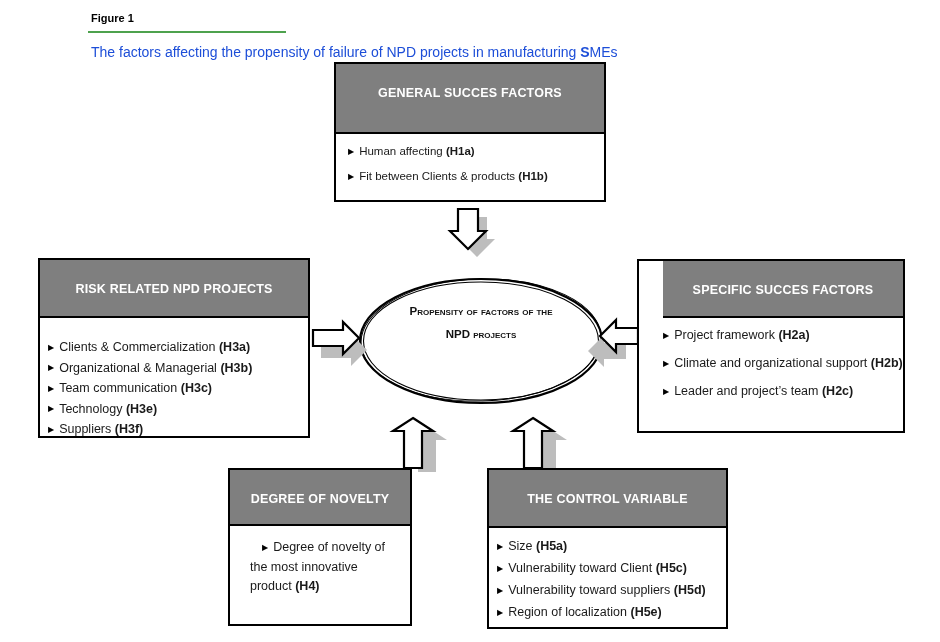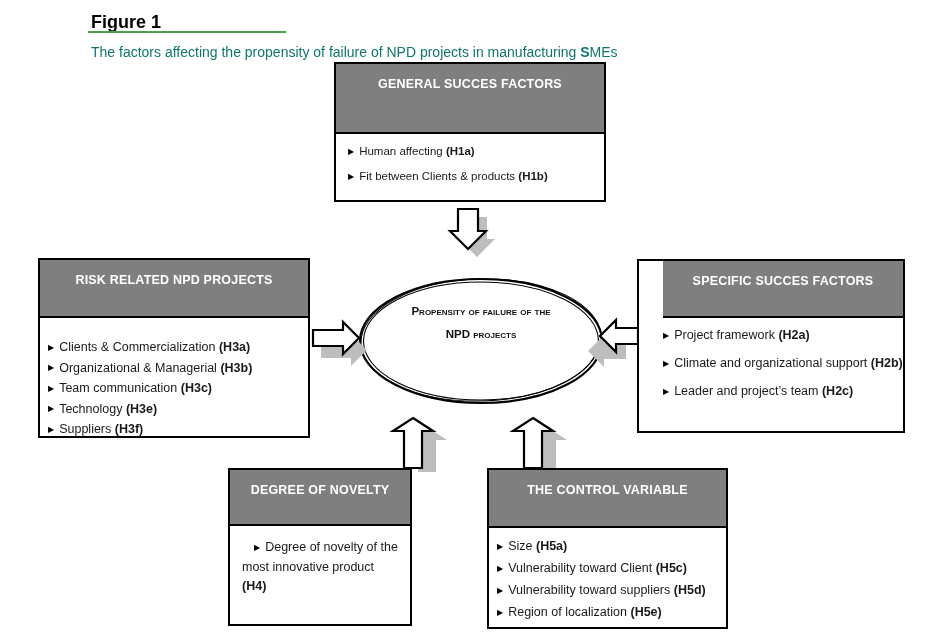--- a/index.html
+++ b/index.html
@@ -1,31 +1,31 @@
 <!DOCTYPE html>
 <html><head>
 <meta charset="utf-8">
 <style>
   html,body{margin:0;padding:0;background:#fff;}
   .page{
     position:relative;width:940px;height:642px;background:#fff;overflow:hidden;
     font-family:"Liberation Sans", sans-serif;color:#1a1a1a;
   }
   
-  .fig-label{position:absolute;left:91px;top:12px;font-size:18px;font-weight:bold;color:#000;}
+  .fig-label{position:absolute;left:91px;top:12px;font-size:11px;font-weight:bold;color:#000;}
   .fig-underline{position:absolute;left:88px;top:31px;width:198px;height:2px;background:#4ea24e;}
-  .fig-caption{position:absolute;left:91px;top:44px;font-size:14px;color:#0f766e;white-space:nowrap;text-align:center;}
+  .fig-caption{position:absolute;left:91px;top:44px;font-size:14px;color:#1d4ed8;white-space:nowrap;text-align:center;}
   .fig-caption .b{font-weight:bold;}
   
   .arrows{position:absolute;left:0;top:0;width:940px;height:642px;z-index:1;pointer-events:none;}
   
   .box{position:absolute;box-sizing:border-box;border:2px solid #000;background:#fff;z-index:2;}
   .box-header{
     box-sizing:border-box;background:#7f7f7f;border-bottom:2px solid #000;color:#fff;
-    font-weight:bold;font-size:12.5px;text-align:center;padding-top:13px;letter-spacing:.2px;
+    font-weight:bold;font-size:12.5px;text-align:center;padding-top:22px;letter-spacing:.2px;
   }
   .box-body{box-sizing:border-box;}
   .item{white-space:nowrap;}
   .item .code{font-weight:bold;}
   .bullet{font-size:8px;margin-right:5px;position:relative;top:-1.5px;color:#000;}
   
   .box--general{left:334px;top:62px;width:272px;height:140px;}
   .box--general .box-header{height:70px;}
   .box--general .box-body{padding:11px 12px 0;font-size:11.5px;}
   .box--general .item{margin-bottom:13px;}
@@ -35,21 +35,21 @@
   .box--risk .box-body{padding:20px 8px 0;font-size:12.5px;line-height:19.5px;}
   
   .box--specific{left:637px;top:259px;width:268px;height:174px;}
   .box--specific .box-header{height:57px;margin-left:24px;}
   .box--specific .box-body{padding:10px 24px 0;font-size:12.5px;}
   .box--specific .item{margin-bottom:14px;}
   
   .box--novelty{left:228px;top:468px;width:184px;height:158px;}
   .box--novelty .box-header{height:56px;}
   .box--novelty .box-body{padding:12px 12px 0;font-size:12.5px;line-height:19px;}
-  .box--novelty .item{white-space:normal;}
+  .box--novelty .item{white-space:normal;margin-left:8px;}
   .box--novelty .bullet{margin-left:12px;}
   
   .box--control{left:487px;top:468px;width:241px;height:161px;}
   .box--control .box-header{height:58px;}
   .box--control .box-body{padding:8px 8px 0;font-size:12.5px;line-height:20px;}
   
   .center-label{
     position:absolute;left:371px;top:300px;width:220px;z-index:2;text-align:center;
     font-weight:bold;font-size:11.5px;font-variant:small-caps;line-height:23px;color:#111;
   }
@@ -91,21 +91,21 @@
       <polygon fill="#fff" stroke="#000" stroke-width="2.2" points="413,418 433,431 422,431 422,468 404,468 404,431 393,431"></polygon>
     </g>
 
     <g>
       <polygon fill="#bdbdbd" points="547,427 567,440 556,440 556,472 538,472 538,440 527,440"></polygon>
       <polygon fill="#fff" stroke="#000" stroke-width="2.2" points="533,418 553,431 542,431 542,468 524,468 524,431 513,431"></polygon>
     </g>
   </svg>
 
   <div class="center-label">
-    <div>Propensity of failure of the</div>
+    <div>Propensity of factors of the</div>
     <div>NPD projects</div>
   </div>
 
   <div class="box box--general">
     <div class="box-header">GENERAL SUCCES FACTORS</div>
     <div class="box-body">
       <div class="item"><span class="bullet">▶</span><span>Human affecting</span> <span class="code">(H1a)</span></div>
       <div class="item"><span class="bullet">▶</span><span>Fit between Clients &amp; products</span> <span class="code">(H1b)</span></div>
     </div>
   </div>

